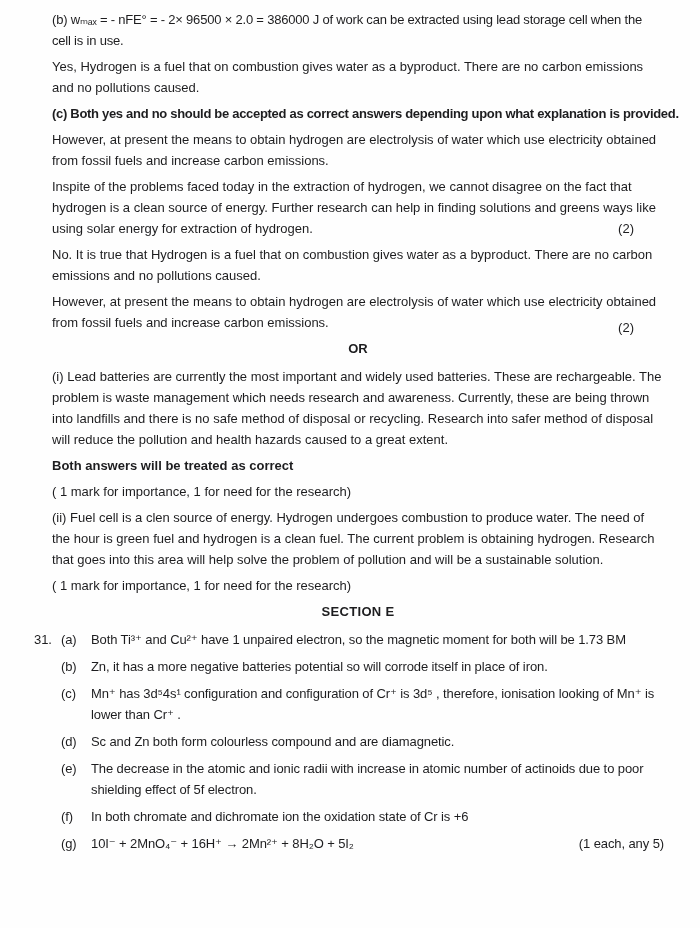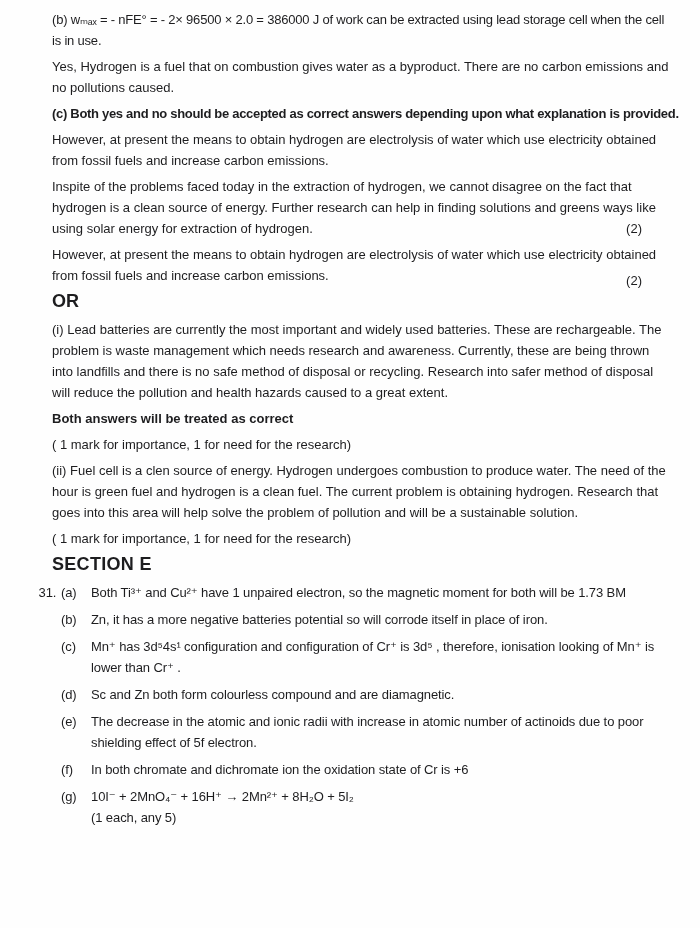--- a/index.html
+++ b/index.html
@@ -12,36 +12,36 @@
     height: 928px;
     overflow: hidden;
     font-family: "Liberation Sans", "DejaVu Sans", sans-serif;
     color: #1d1d1f;
     -webkit-font-smoothing: antialiased;
   }
   .page {
     box-sizing: border-box;
     width: 700px;
     height: 928px;
-    padding: 9px 28px 0 52px;
+    padding: 9px 36px 0 52px;
     background: #fefefe;
   }
   .para {
     position: relative;
     margin: 0 0 5px 0;
     font-size: 13px;
     line-height: 21px;
     letter-spacing: 0;
   }
   .tight { letter-spacing: -0.2px; }
   .bold { font-weight: 700; }
   .nowrap { white-space: nowrap; letter-spacing: -0.3px; }
   .center {
-    text-align: left;
-    font-size: 18px;
+    text-align: center;
+    font-size: 13px;
     line-height: 21px;
     margin: 0 0 5px 0;
   }
   .or-sep {
     font-weight: 600;
     margin-top: 3px;
     margin-bottom: 7px;
   }
   .section-heading {
     font-weight: 700;
@@ -61,27 +61,26 @@
     margin-left: -18px;
   }
   .qrow {
     display: grid;
     grid-template-columns: 27px 30px 1fr;
     font-size: 13px;
     line-height: 21px;
     margin-bottom: 6px;
     letter-spacing: -0.1px;
   }
-  .qnum { font-weight: 400; text-align: center; }
+  .qnum { font-weight: 400; }
   .qlabel { font-weight: 400; }
   .qtext-flex {
     display: flex;
     justify-content: space-between;
-    align-items: flex-start;
-    flex-direction: column;
+    align-items: flex-end;
   }
 </style>
 </head>
 <body>
 
 <div class="page">
 
   <p class="para tight">
     <span>(b) wₘₐₓ = - nFE° = - 2× 96500 × 2.0 = 386000 J of work can be extracted using lead storage cell when the cell is in use.</span>
   </p>
@@ -96,20 +95,23 @@
 
   <p class="para">
     <span>However, at present the means to obtain hydrogen are electrolysis of water which use electricity obtained from fossil fuels and increase carbon emissions.</span>
   </p>
 
   <p class="para">
     <span>Inspite of the problems faced today in the extraction of hydrogen, we cannot disagree on the fact that hydrogen is a clean source of energy. Further research can help in finding solutions and greens ways like using solar energy for extraction of hydrogen.</span>
     <span class="marks marks-abs">(2)</span>
   </p>
 
+  <p class="para">
+    <span>No. It is true that Hydrogen is a fuel that on combustion gives water as a byproduct. There are no carbon emissions and no pollutions caused.</span>
+  </p>
 
   <p class="para">
     <span>However, at present the means to obtain hydrogen are electrolysis of water which use electricity obtained from fossil fuels and increase carbon emissions.</span>
   </p>
 
   <p class="para">
     <span class="marks marks-abs">(2)</span>
   </p>
 
   <div class="center or-sep">OR</div>

